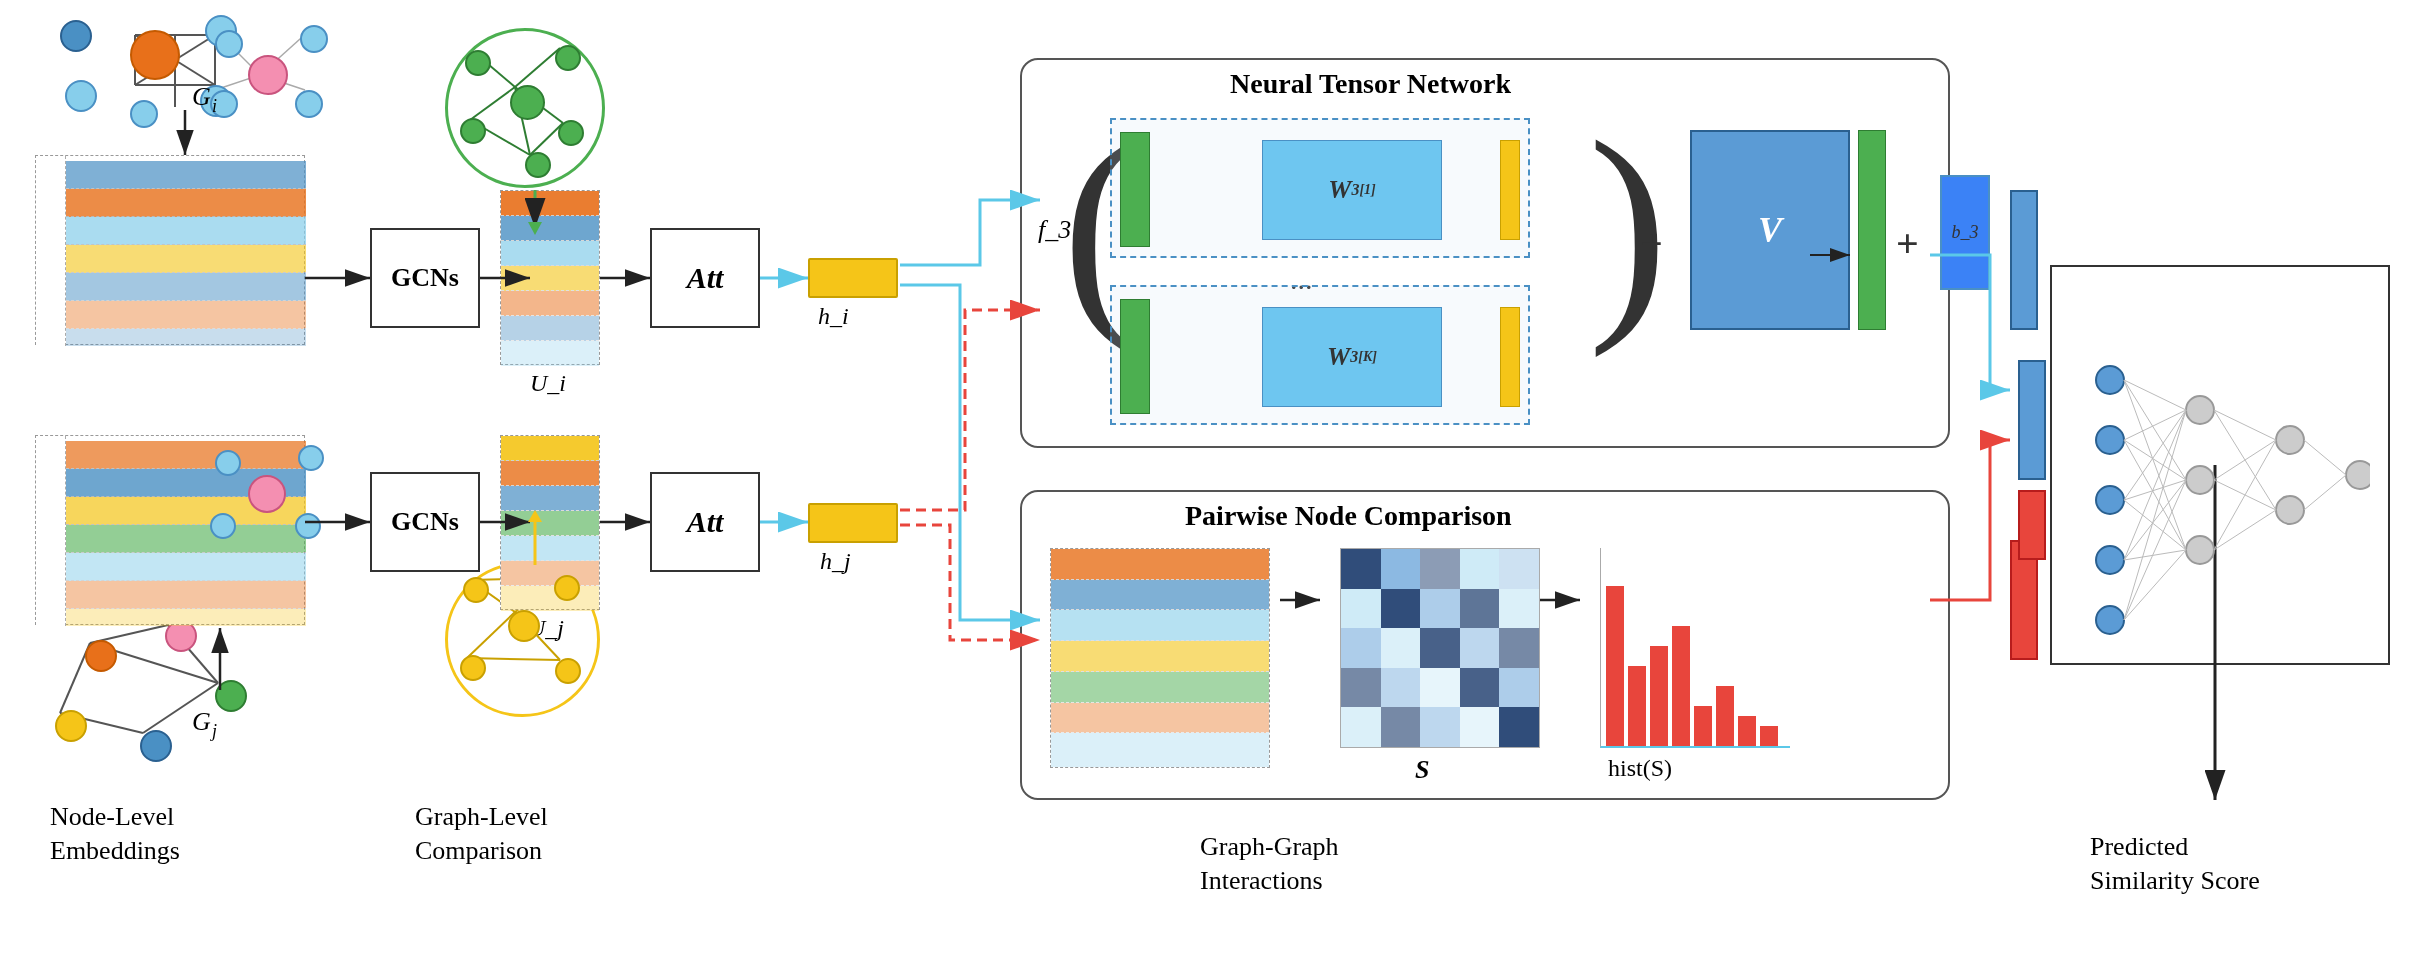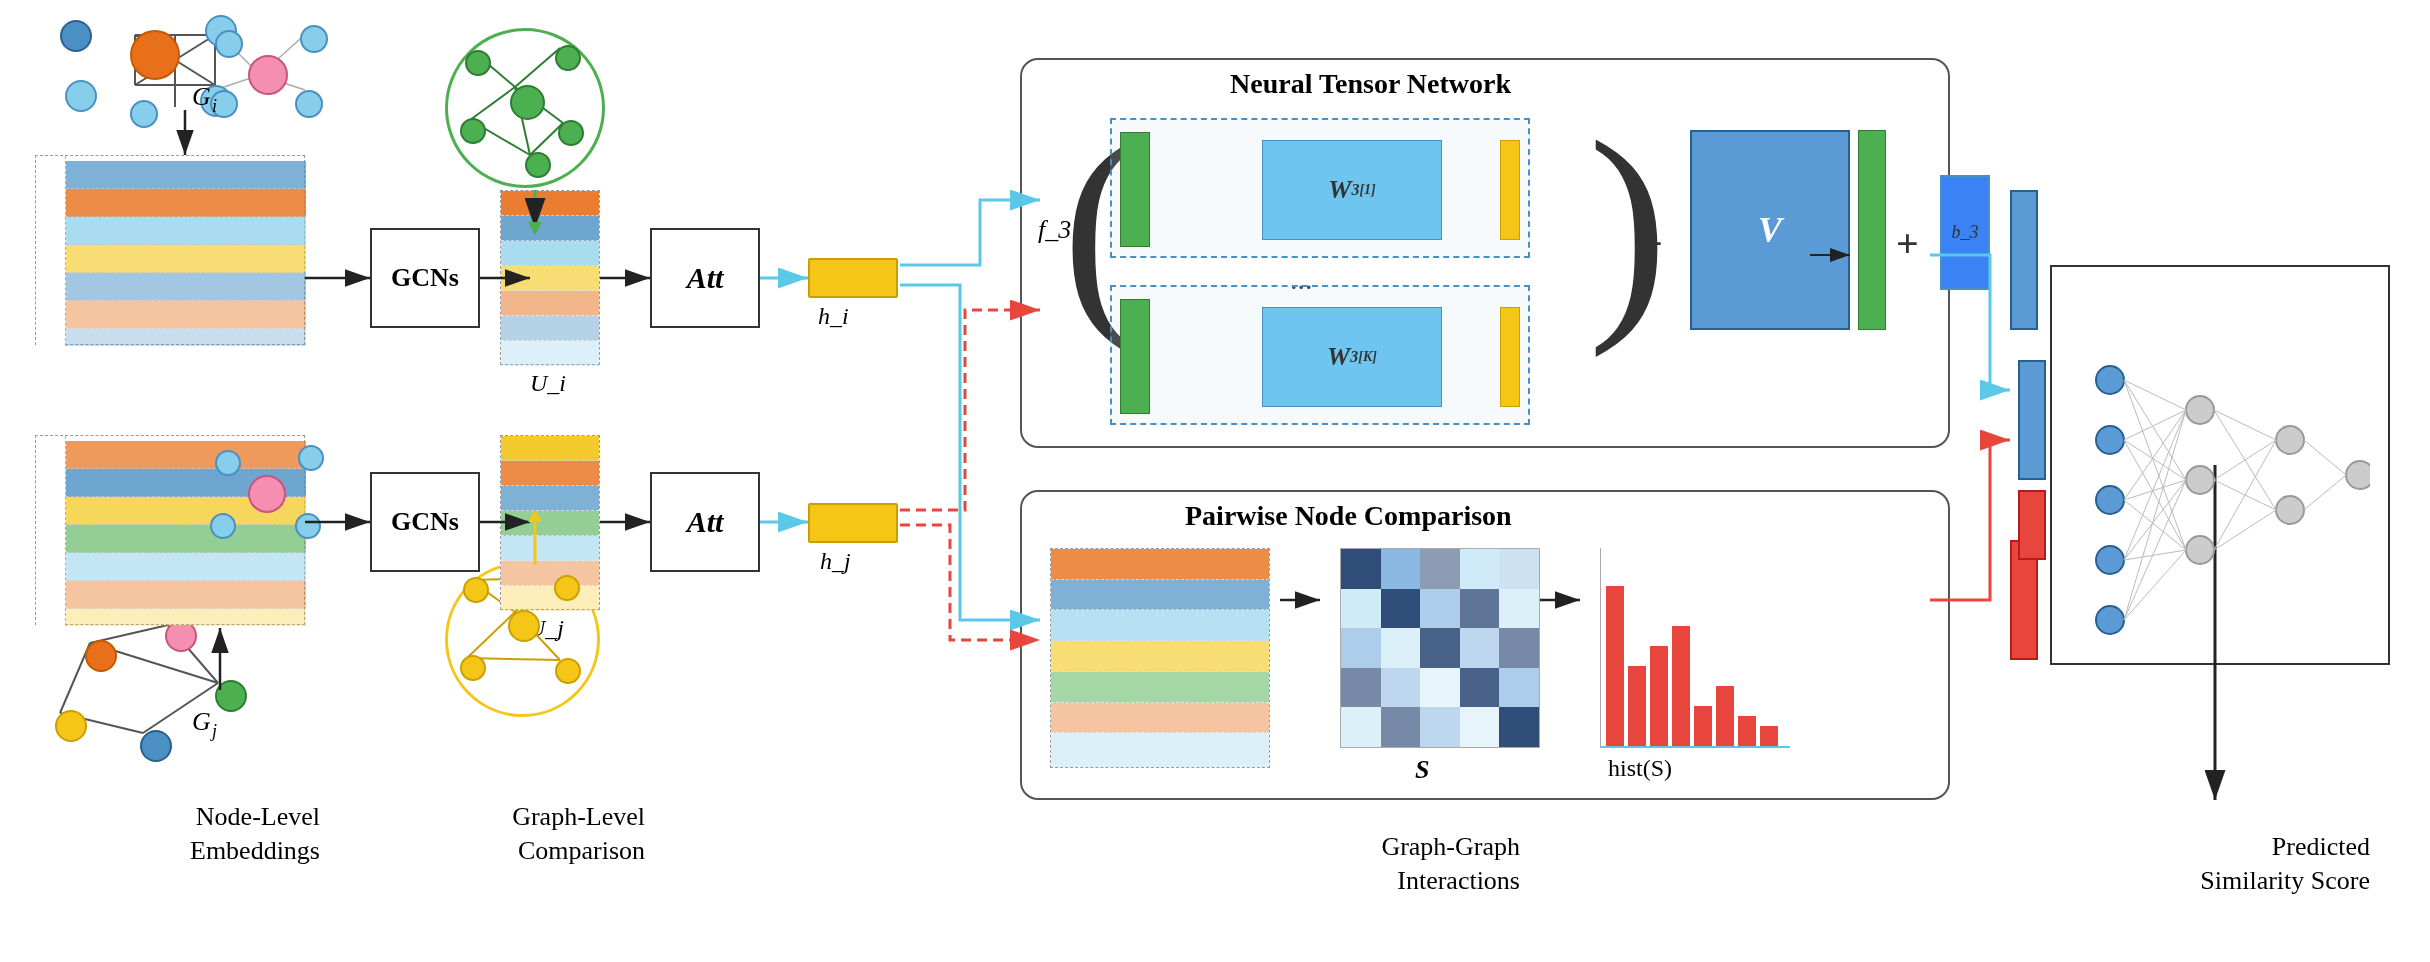--- a/index.html
+++ b/index.html
@@ -48,21 +48,21 @@
       display: flex;
       align-items: center;
       justify-content: center;
       font-size: 30px;
       font-style: italic;
       font-weight: bold;
     }
     .label-bottom {
       position: absolute;
       font-size: 26px;
-      text-align: right;
+      text-align: left;
       font-weight: normal;
     }
 
     
     .ntn-box {
       position: absolute;
       border: 2.5px solid #555;
       border-radius: 18px;
       background: #fff;
     }

